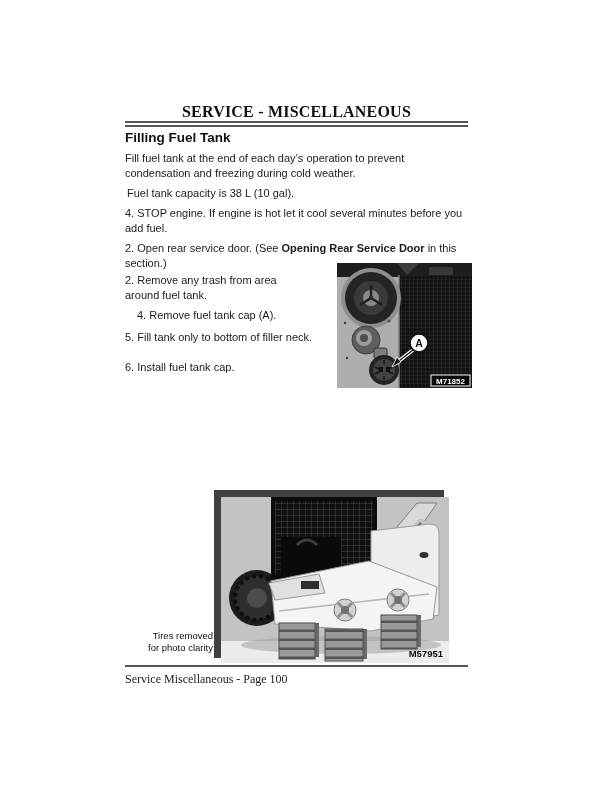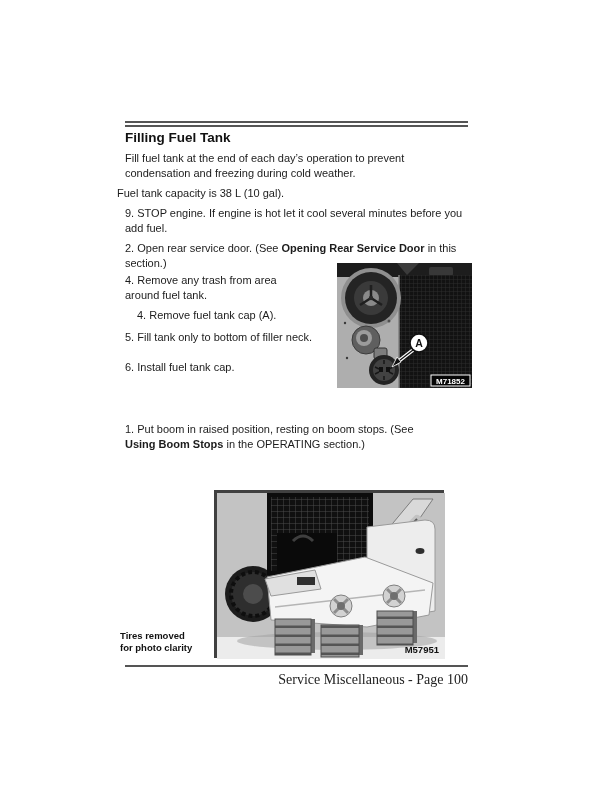--- a/index.html
+++ b/index.html
@@ -10,46 +10,47 @@
   .abs { position:absolute; }
   .doc-title {
     font-family:"Liberation Serif", serif; font-weight:bold; font-size:16px;
     text-align:center; letter-spacing:0.2px; color:#111;
   }
   .double-rule { border-top:2px solid #555; border-bottom:2px solid #555; height:2px; }
   .sec-heading { font-size:13.5px; font-weight:bold; color:#111; }
   .body-text { font-size:11px; line-height:15px; color:#1c1c1c; }
   .nowrap { white-space:nowrap; }
   .caption {
-    font-size:9.5px; font-weight:bold; line-height:11.5px; color:#111;
+    font-size:9.5px; font-weight:normal; line-height:11.5px; text-align:right; color:#111;
   }
   .footer-rule { height:2px; background:#555; }
   .page-footer {
-    font-family:"Liberation Serif", serif; font-size:14px; text-align:right; color:#222;
+    font-family:"Liberation Serif", serif; font-size:12px; text-align:left; color:#222;
   }
   svg text { font-family:"Liberation Sans", sans-serif; }
 </style>
 </head>
 <body>
 
 <div class="page">
 
+  <div class="abs doc-title" style="left:125px; top:103px; width:343px;">SERVICE - MISCELLANEOUS</div>
   <div class="abs double-rule" style="left:125px; top:121px; width:343px;"></div>
 
   <div class="abs sec-heading" style="left:125px; top:130px; width:343px;">Filling Fuel Tank</div>
 
   <div class="abs body-text" style="left:125px; top:151px; width:343px;">Fill fuel tank at the end of each day’s operation to prevent condensation and freezing during cold weather.</div>
 
-  <div class="abs body-text nowrap" style="left:109px; top:186px;padding-left:8px;">Fuel tank capacity is 38 L (10 gal).</div>
-
-  <div class="abs body-text" style="left:125px; top:206px; width:343px;">9. STOP engine. If engine is hot let it cool several minutes before you add fuel.</div>
+  <div class="abs body-text nowrap" style="left:119px; top:186px;padding-left:8px;">Fuel tank capacity is 38 L (10 gal).</div>
+
+  <div class="abs body-text" style="left:125px; top:206px; width:343px;">4. STOP engine. If engine is hot let it cool several minutes before you add fuel.</div>
 
   <div class="abs body-text" style="left:125px; top:241px; width:332px;"><span>2. Open rear service door. (See </span><b>Opening Rear Service Door</b><span> in this section.)</span></div>
 
-  <div class="abs body-text" style="left:125px; top:273px; width:185px;">4. Remove any trash from area around fuel tank.</div>
+  <div class="abs body-text" style="left:125px; top:273px; width:185px;">2. Remove any trash from area around fuel tank.</div>
 
   <div class="abs body-text nowrap" style="left:125px; top:308px;margin-left:12px;">4. Remove fuel tank cap (A).</div>
 
   <div class="abs body-text nowrap" style="left:125px; top:330px;">5. Fill tank only to bottom of filler neck.</div>
 
   <div class="abs body-text nowrap" style="left:125px; top:360px;">6. Install fuel tank cap.</div>
 
   <div class="abs" style="left:337px; top:263px; width:135px; height:125px;">
     <svg width="135" height="125" viewBox="0 0 135 125">
       <defs>
@@ -114,25 +115,24 @@
       </g>
 
       <g>
         <rect x="94" y="112" width="39" height="11" fill="#050505" stroke="#ffffff" stroke-width="1"></rect>
         <text x="113.5" y="120.6" font-size="8" font-weight="bold" fill="#ffffff" text-anchor="middle">M71852</text>
       </g>
     </svg>
   </div>
 
 
-  <div class="abs body-text" style="left:125px; top:422px; width:316px;"><span>1. Put boom in raised position, resting on boom stops. (See </span><b>Using Boom Stops</b><span> in the OPERATING section.)</span></div>
-
-
-
-  <div class="abs" style="left:214px; top:490px; width:230px; height:168px; border:3px solid #404040; box-sizing:border-box;">
+
+
+
+  <div class="abs" style="left:214px; top:490px; width:230px; height:168px; border:7px solid #404040; box-sizing:border-box;">
     <svg width="228" height="166" viewBox="0 0 228 166">
       <defs>
         <pattern id="meshGrid" width="6" height="6" patternUnits="userSpaceOnUse">
           <rect width="6" height="6" fill="#101010"></rect>
           <path d="M0,0 H6 M0,0 V6" stroke="#4a4a4a" stroke-width="1"></path>
         </pattern>
         <pattern id="woodPlanks" width="10" height="9" patternUnits="userSpaceOnUse">
           <rect width="10" height="9" fill="#999999"></rect>
           <rect y="6.5" width="10" height="2.5" fill="#555555"></rect>
         </pattern>

